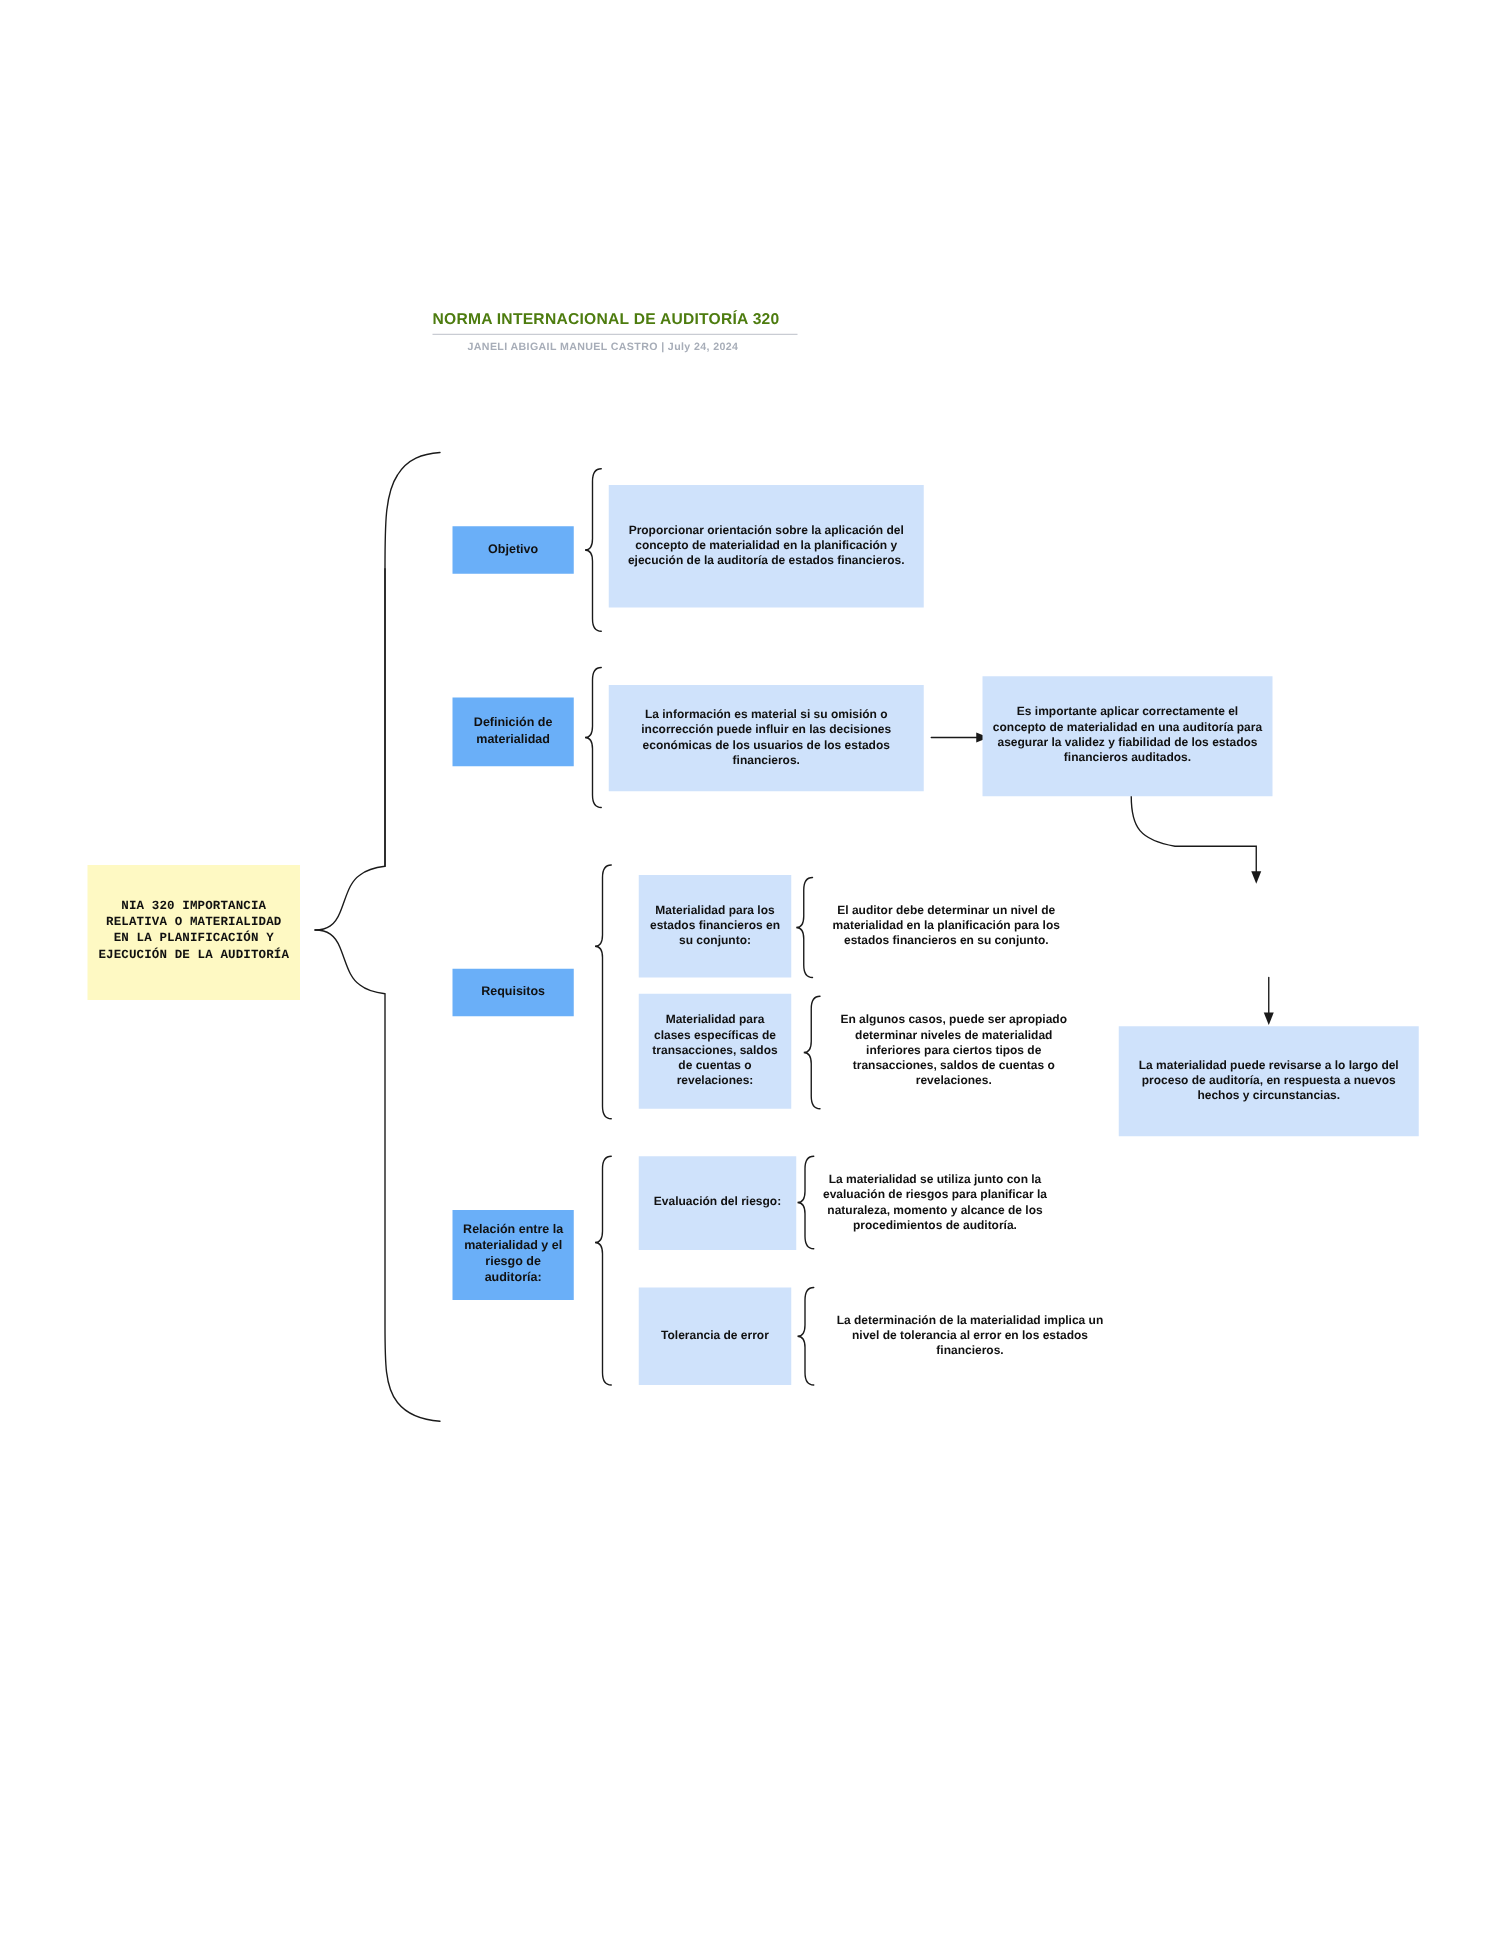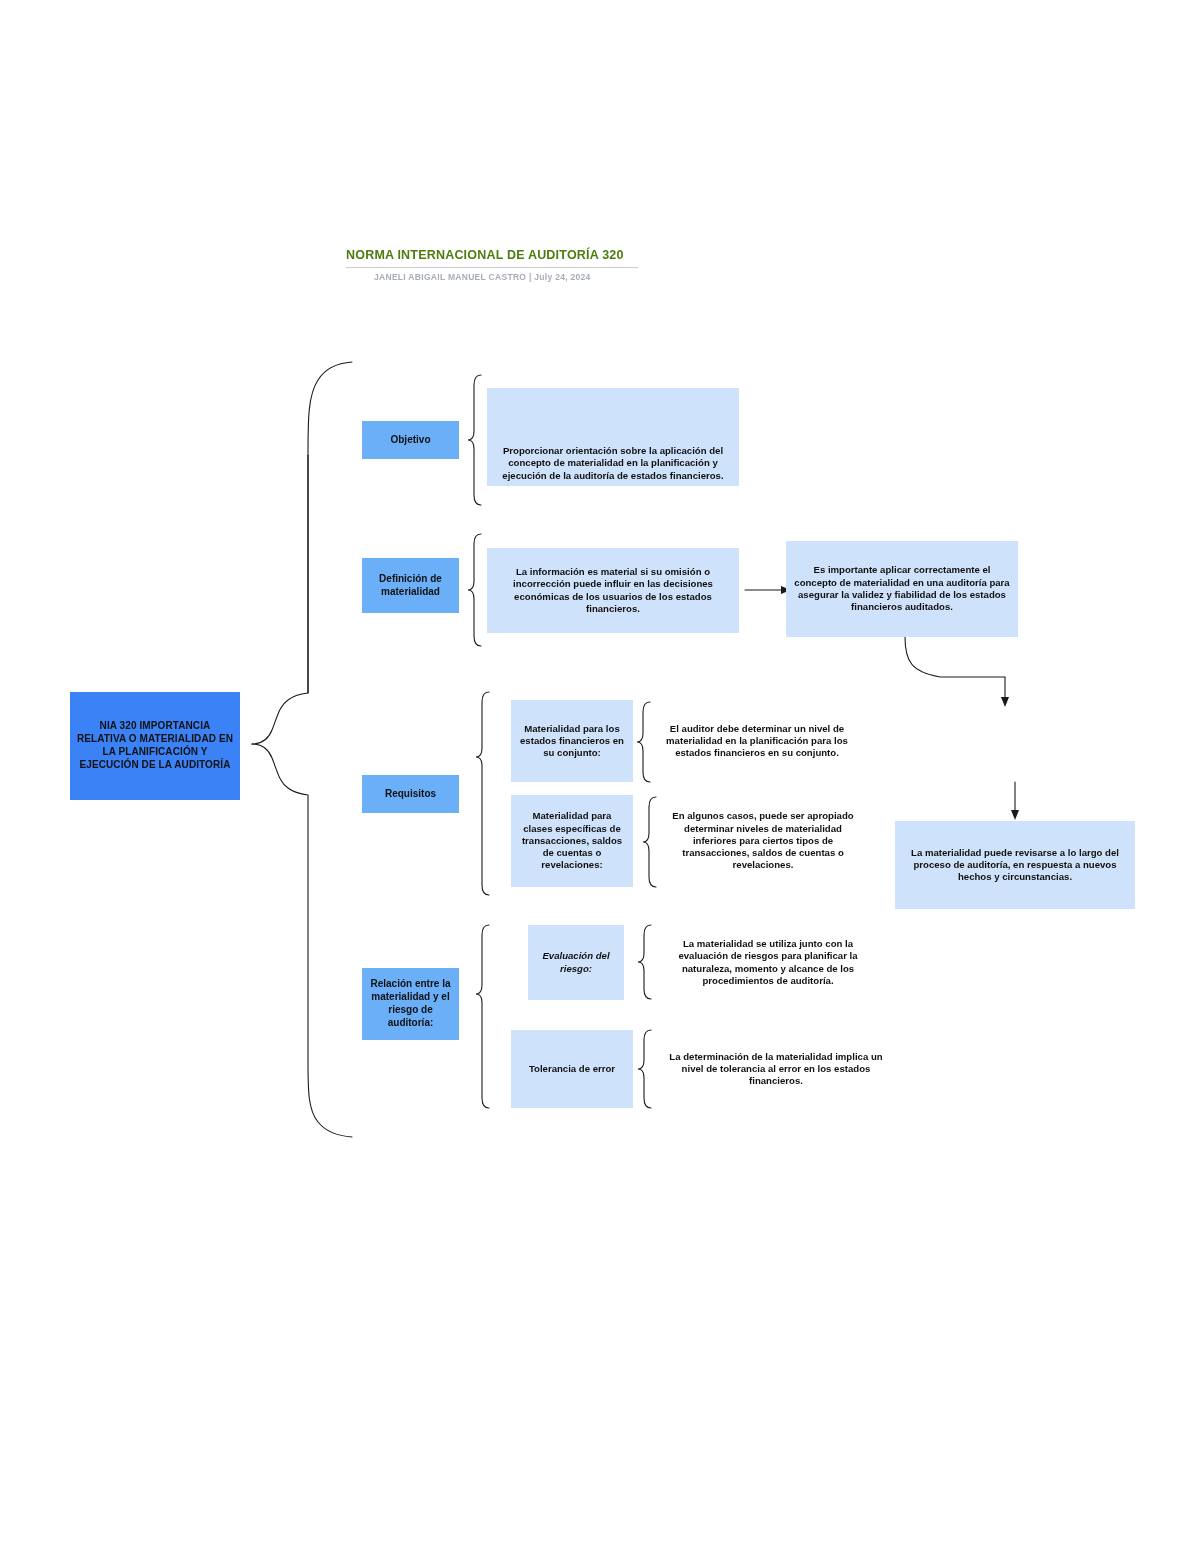--- a/index.html
+++ b/index.html
@@ -59,23 +59,24 @@
     display: flex;
     align-items: center;
     justify-content: center;
     text-align: center;
     line-height: 1.28;
     color: #111111;
     font-weight: bold;
     padding: 4px 6px;
   }
   .node.root {
-    background: #3b82f6;
+    background: #fef9c3;
     font-size: 10px;
     letter-spacing: 0.1px;
+    font-family: Liberation Mono, monospace;
   }
   .node.branch {
     background: #6aaff8;
     font-size: 10px;
   }
   .node.leaf {
     background: #cfe2fb;
     font-size: 9.6px;
   }
   .node.plain {
@@ -196,21 +197,21 @@
     </g>
   </svg>
 
   <div class="node root" style="left:70px; top:692px; width:170px; height:108px;">
     <span>NIA 320 IMPORTANCIA RELATIVA O MATERIALIDAD EN LA PLANIFICACIÓN Y EJECUCIÓN DE LA AUDITORÍA</span>
   </div>
 
   <div class="node branch" style="left:362px; top:421px; width:97px; height:38px;">
     <span>Objetivo</span>
   </div>
-  <div class="node leaf" style="left:487px; top:388px; width:252px; height:98px;align-items:flex-end;">
+  <div class="node leaf" style="left:487px; top:388px; width:252px; height:98px;">
     <span>Proporcionar orientación sobre la aplicación del concepto de materialidad en la planificación y ejecución de la auditoría de estados financieros.</span>
   </div>
 
   <div class="node branch" style="left:362px; top:558px; width:97px; height:55px;">
     <span>Definición de materialidad</span>
   </div>
   <div class="node leaf" style="left:786px; top:541px; width:232px; height:96px;">
     <span>Es importante aplicar correctamente el concepto de materialidad en una auditoría para asegurar la validez y fiabilidad de los estados financieros auditados.</span>
   </div>
   <div class="node leaf" style="left:487px; top:548px; width:252px; height:85px;">
@@ -236,24 +237,24 @@
   </div>
 
   <div class="node leaf" style="left:895px; top:821px; width:240px; height:88px;">
     <span>La materialidad puede revisarse a lo largo del proceso de auditoría, en respuesta a nuevos hechos y circunstancias.</span>
   </div>
 
   <div class="node branch" style="left:362px; top:968px; width:97px; height:72px;">
     <span>Relación entre la materialidad y el riesgo de auditoría:</span>
   </div>
 
-  <div class="node sub" style="left:528px; top:925px; width:96px; height:75px;font-style:italic;">
+  <div class="node sub" style="left:511px; top:925px; width:126px; height:75px;">
     <span>Evaluación del riesgo:</span>
   </div>
-  <div class="node plain" style="left:652px; top:925px; width:232px; height:75px;">
+  <div class="node plain" style="left:632px; top:925px; width:232px; height:75px;">
     <span>La materialidad se utiliza junto con la evaluación de riesgos para planificar la naturaleza, momento y alcance de los procedimientos de auditoría.</span>
   </div>
 
   <div class="node sub" style="left:511px; top:1030px; width:122px; height:78px;">
     <span>Tolerancia de error</span>
   </div>
   <div class="node plain" style="left:655px; top:1030px; width:242px; height:78px;">
     <span>La determinación de la materialidad implica un nivel de tolerancia al error en los estados financieros.</span>
   </div>
 

